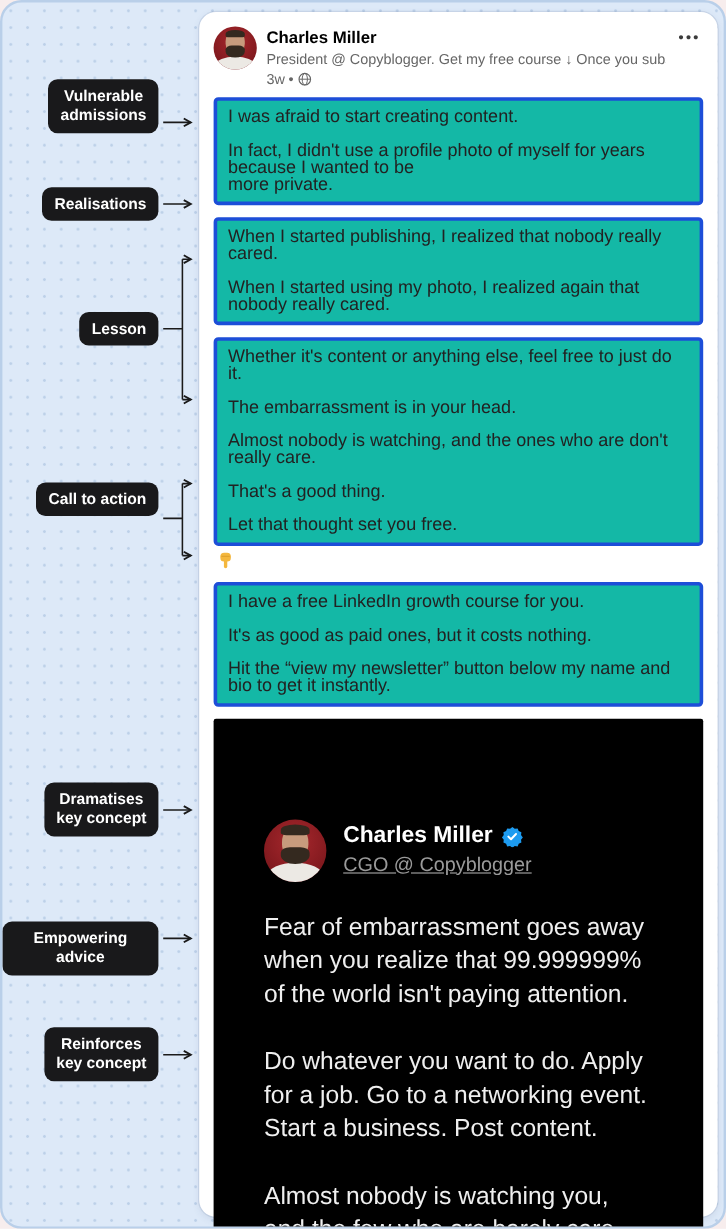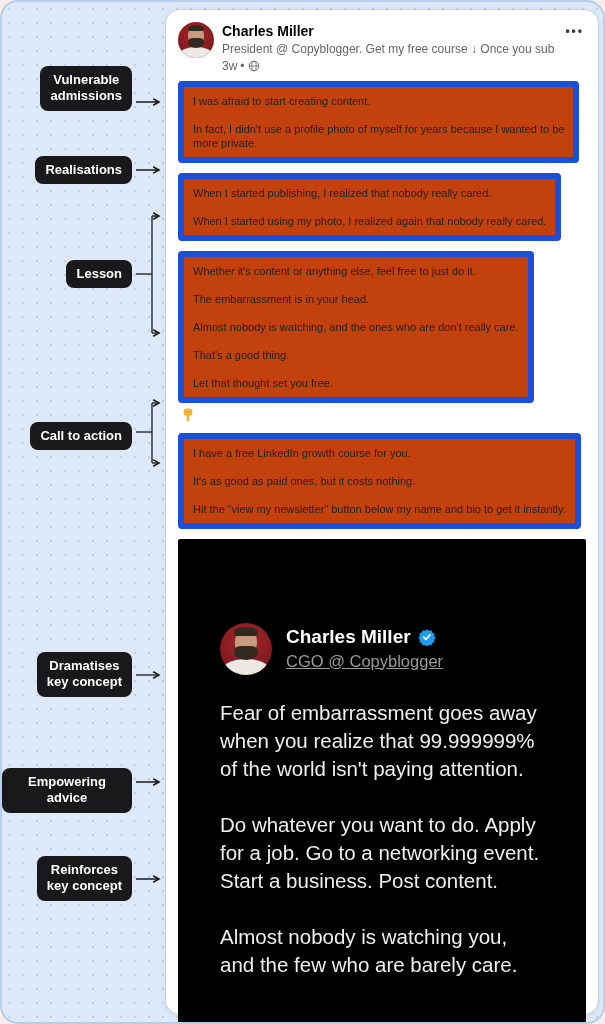--- a/index.html
+++ b/index.html
@@ -47,22 +47,22 @@
   .avatar.large { width:52px; height:52px; }
 
   .hdr-info { flex:1 1 auto; min-width:0; padding-top:1px; }
   .hdr-name { font-size:14px; font-weight:700; color:#000; line-height:1.25; }
   .hdr-headline { font-size:12px; color:#666; line-height:1.25; margin-top:1px;
     white-space:nowrap; overflow:hidden; }
   .hdr-meta { font-size:12px; color:#666; line-height:1.2; margin-top:2px; display:flex; align-items:center; gap:3px; }
   .menu-btn { color:#3b3b3b; font-size:12px; letter-spacing:2px; font-weight:700; padding:2px 2px; cursor:pointer; flex:0 0 auto; }
 
   .hl-box {
-    background:#c2410c; border:6px solid #1d4ed8; border-radius:4px;
-    color:#222; font-size:11px; line-height:14px;
+    background:#14b8a6; border:3px solid #1d4ed8; border-radius:4px;
+    color:#222; font-size:15px; line-height:14px;
     padding:7px 9px; white-space:pre-line;
     width:-moz-fit-content; width:fit-content; max-width:100%;
     margin-bottom:10px;
   }
   .hl-box.lesson { margin-bottom:4px; }
 
   .emoji-row { height:20px; margin:0 0 6px 2px; }
 
   
   .quote-img {
@@ -114,21 +114,21 @@
       <path d="M134 673 L157 673" marker-end="url(#ah)"></path>
       <path d="M134 780 L157 780" marker-end="url(#ah)"></path>
       <path d="M134 877 L157 877" marker-end="url(#ah)"></path>
     </g>
   </svg>
 
   <div class="pill" style="top:64px">Vulnerable
 admissions</div>
   <div class="pill" style="top:154px">Realisations</div>
   <div class="pill" style="top:258px">Lesson</div>
-  <div class="pill" style="top:420px">Call to action</div>
+  <div class="pill" style="top:400px">Call to action</div>
   <div class="pill" style="top:650px">Dramatises
 key concept</div>
   <div class="pill" style="top:766px">Empowering advice</div>
   <div class="pill" style="top:854px">Reinforces
 key concept</div>
 
   <div class="card">
 
     <div class="post-header">
       <div class="avatar small">

